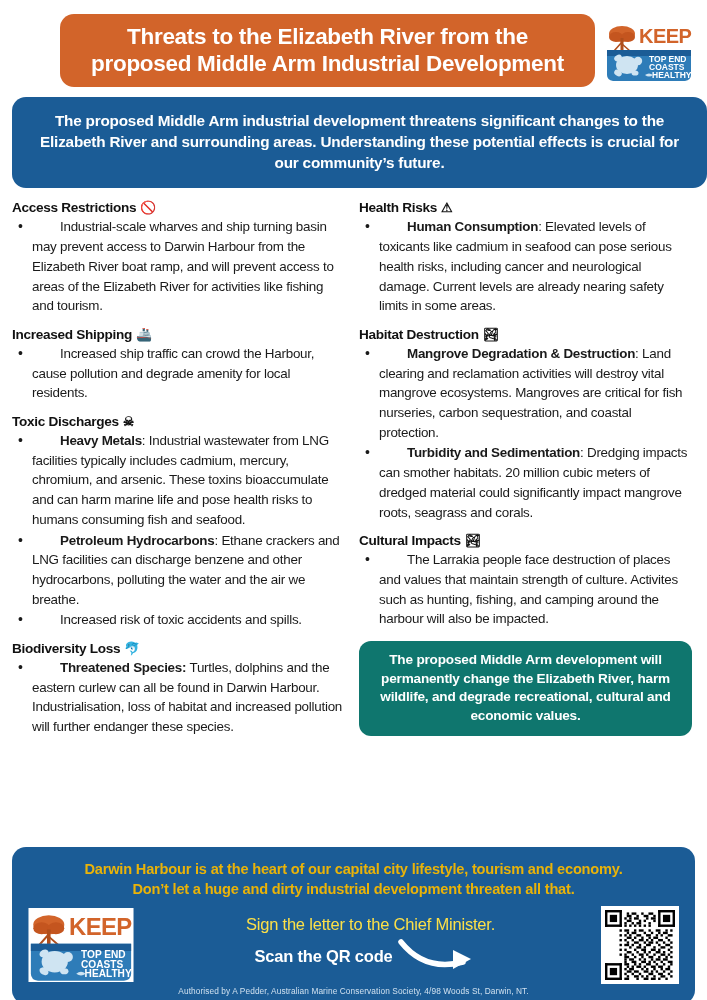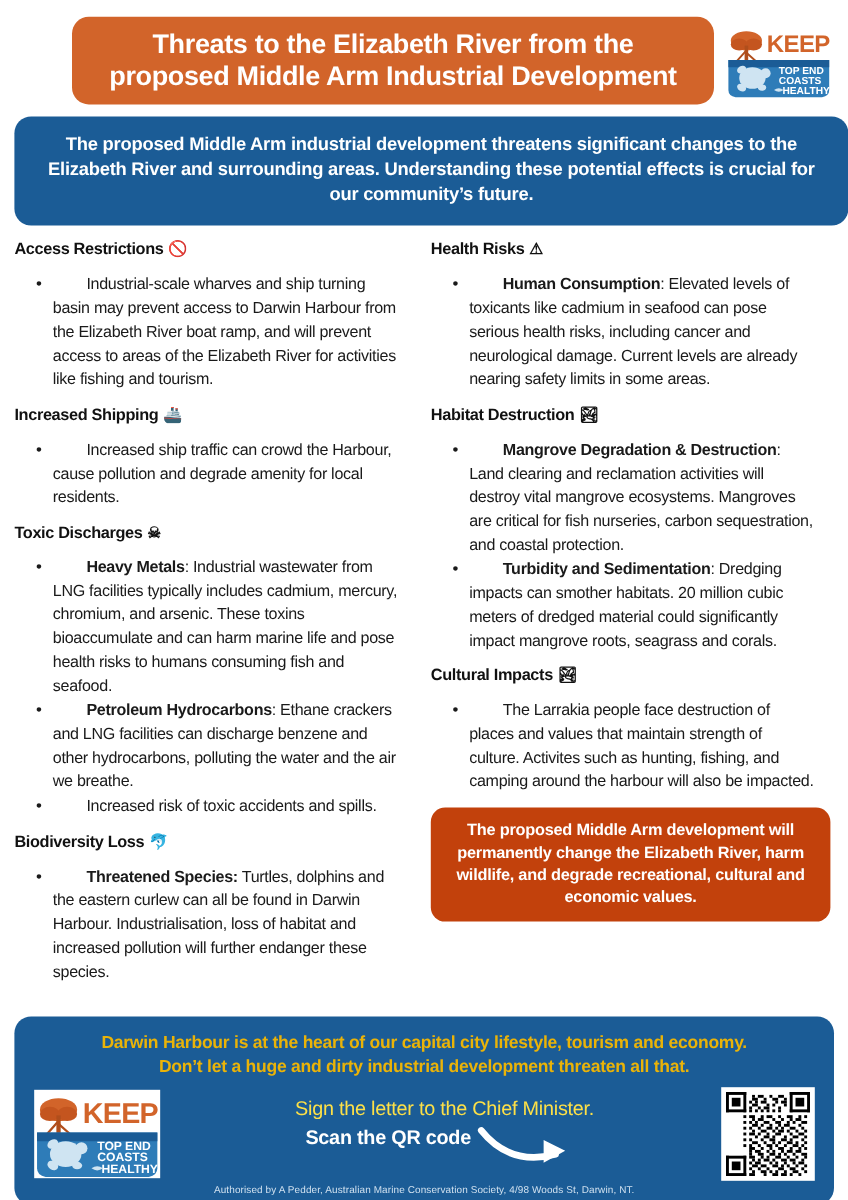--- a/index.html
+++ b/index.html
@@ -56,40 +56,40 @@
   .col { width: 333px; }
 
   .section { margin-bottom: 11px; }
   .sec-head {
     font-size: 13.6px; font-weight: bold; color: #111111;
     letter-spacing: -0.3px; margin-bottom: 2px;
     display: flex; align-items: center; gap: 4px;
   }
   .sec-icon { font-size: 13px; line-height: 1; display: inline-block; }
 
-  ul.bullets { list-style: none; margin: 12px; padding: 0; }
+  ul.bullets { list-style: none; margin: 0; padding: 0; }
   ul.bullets > li {
     position: relative;
     padding-left: 20px;
     font-size: 13.4px;
     line-height: 1.47;
     color: #1a1a1a;
     letter-spacing: -0.25px;
     margin-bottom: 1px;
   }
   ul.bullets > li::before {
     content: "\2022";
     position: absolute; left: 6px; top: -1px;
     font-size: 14px; color: #1a1a1a;
   }
   .lead { font-weight: bold; padding-left: 28px; }
 
   
   .callout {
-    background: #c2410c; border-radius: 12px;
+    background: #0f766e; border-radius: 12px;
     padding: 10px 14px 11px 14px; margin-top: 12px;
   }
   .callout-text {
     color: #ffffff; font-size: 13.6px; font-weight: bold;
     text-align: center; line-height: 1.36; letter-spacing: -0.2px;
   }
 
   
   .footer {
     position: absolute; left: 12px; right: 12px; bottom: 10px;
@@ -107,21 +107,21 @@
   .footer-cta { flex: 1; position: relative; text-align: center; padding: 0 4px; }
   .cta-line1 {
     color: #fde047; font-size: 16.5px; font-weight: normal;
     letter-spacing: -0.2px; line-height: 1.3;
   }
   .cta-line2 {
     color: #ffffff; font-size: 16.5px; font-weight: bold;
     letter-spacing: -0.2px; line-height: 1.3;
     display: inline-block; margin-top: 2px;
   }
-  .cta-row2 { display: flex; justify-content: center; gap: 2px; }
+  .cta-row2 { display: flex; align-items: center; justify-content: center; gap: 2px; }
   .arrow { width: 92px; height: 40px; flex: none; }
   .qr { width: 78px; height: 78px; flex: none; background:#ffffff; padding:4px; }
   .qr svg { display: block; }
   .auth {
     color: #cfe0ef; font-size: 8.3px; text-align: center;
     margin-top: 2px; letter-spacing: 0.1px;
   }
 </style>
 </head>
 <body>

